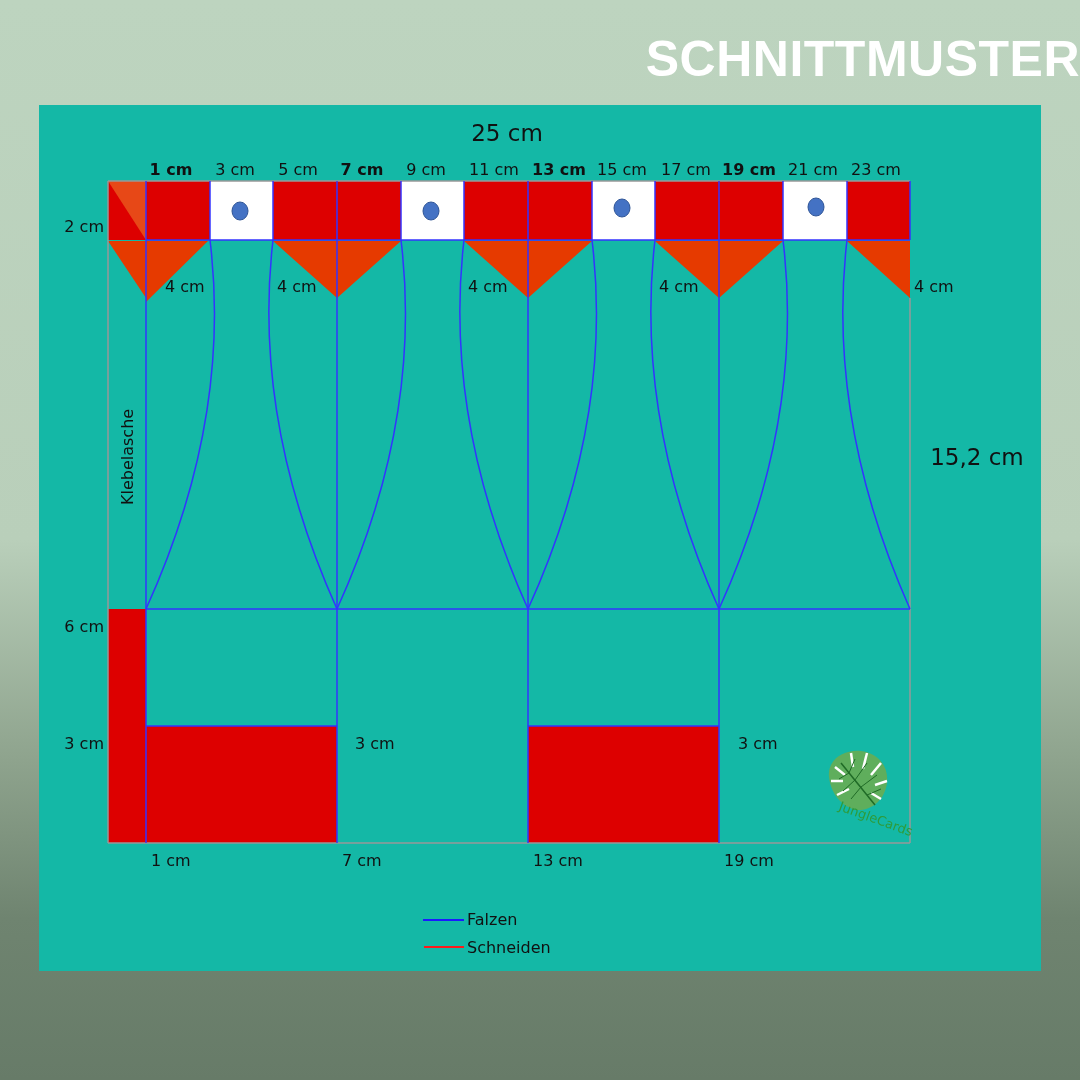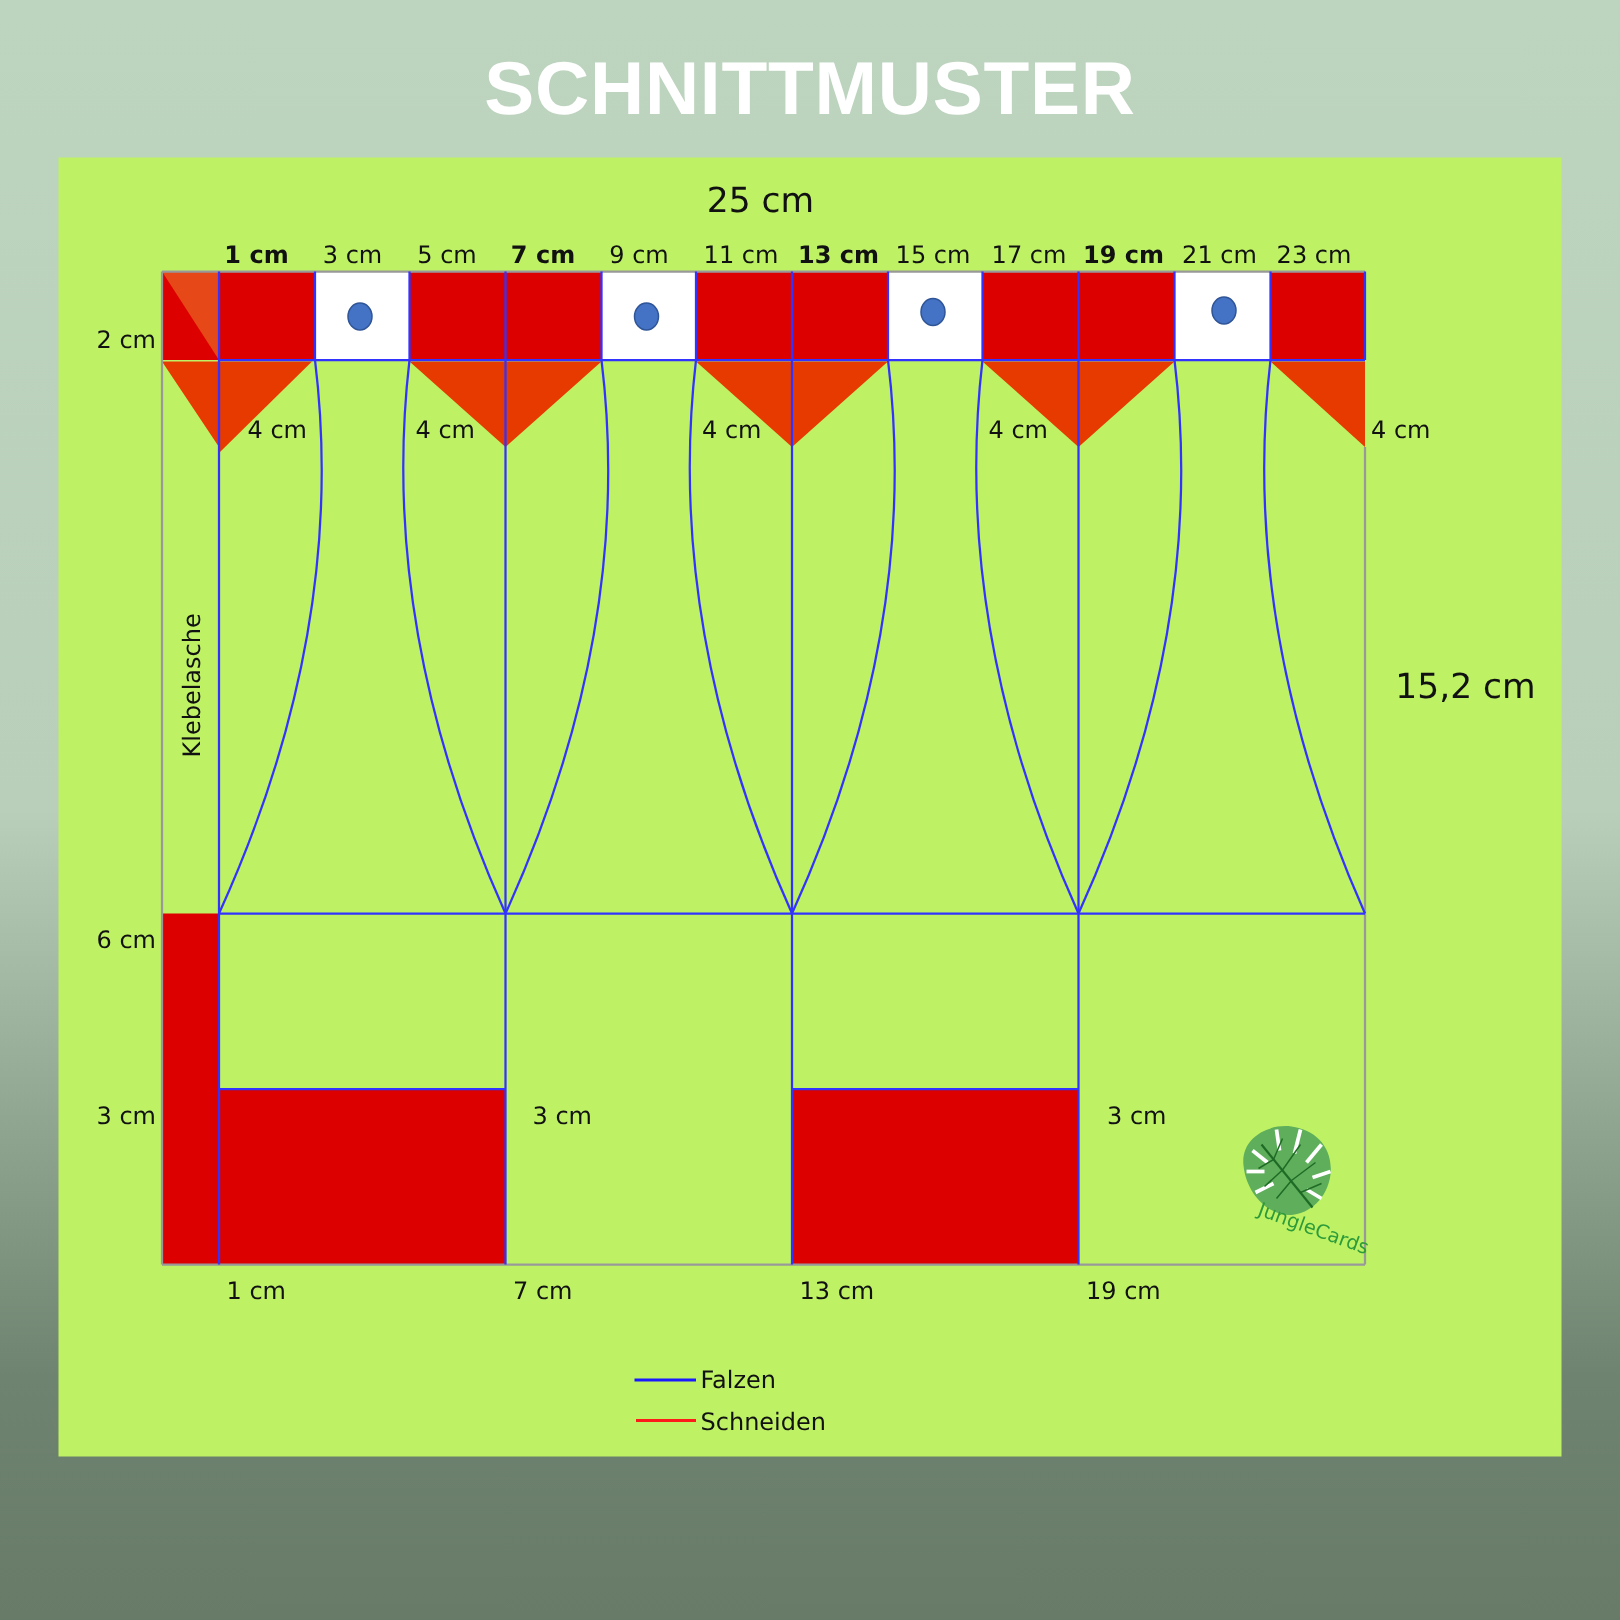--- a/index.html
+++ b/index.html
@@ -3,27 +3,27 @@
 <meta charset="utf-8">
 <style>
   html, body { margin: 0; padding: 0; }
   body {
     width: 1080px; height: 1080px; overflow: hidden;
     background: linear-gradient(180deg, #bdd4bf 0%, #b9cfba 50%, #8fa48e 70%, #6f8470 85%, #677b68 100%);
     font-family: "Liberation Sans", sans-serif;
     position: relative;
   }
   .title {
-    position: absolute; top: 30px; left: 0; width: 1080px; text-align: center;
+    position: absolute; top: 30px; left: 0; width: 1080px; text-align: right;
     color: #ffffff; font-weight: bold; font-size: 50px; letter-spacing: 0.5px;
     font-family: "Liberation Sans", sans-serif;
   }
   .sheet {
     position: absolute; left: 39px; top: 105px; width: 1002px; height: 866px;
-    background: #bef264;
+    background: #14b8a6;
   }
   svg { position: absolute; left: 0; top: 0; }
   .lbl { font-family: "DejaVu Sans", sans-serif; font-size: 16px; fill: #111; }
   .lbl-b { font-family: "DejaVu Sans", sans-serif; font-size: 16px; font-weight: bold; fill: #111; }
   .lbl-lg { font-family: "DejaVu Sans", sans-serif; font-size: 23px; fill: #111; }
 </style>
 </head>
 <body>
 
 <div class="title">SCHNITTMUSTER</div>

